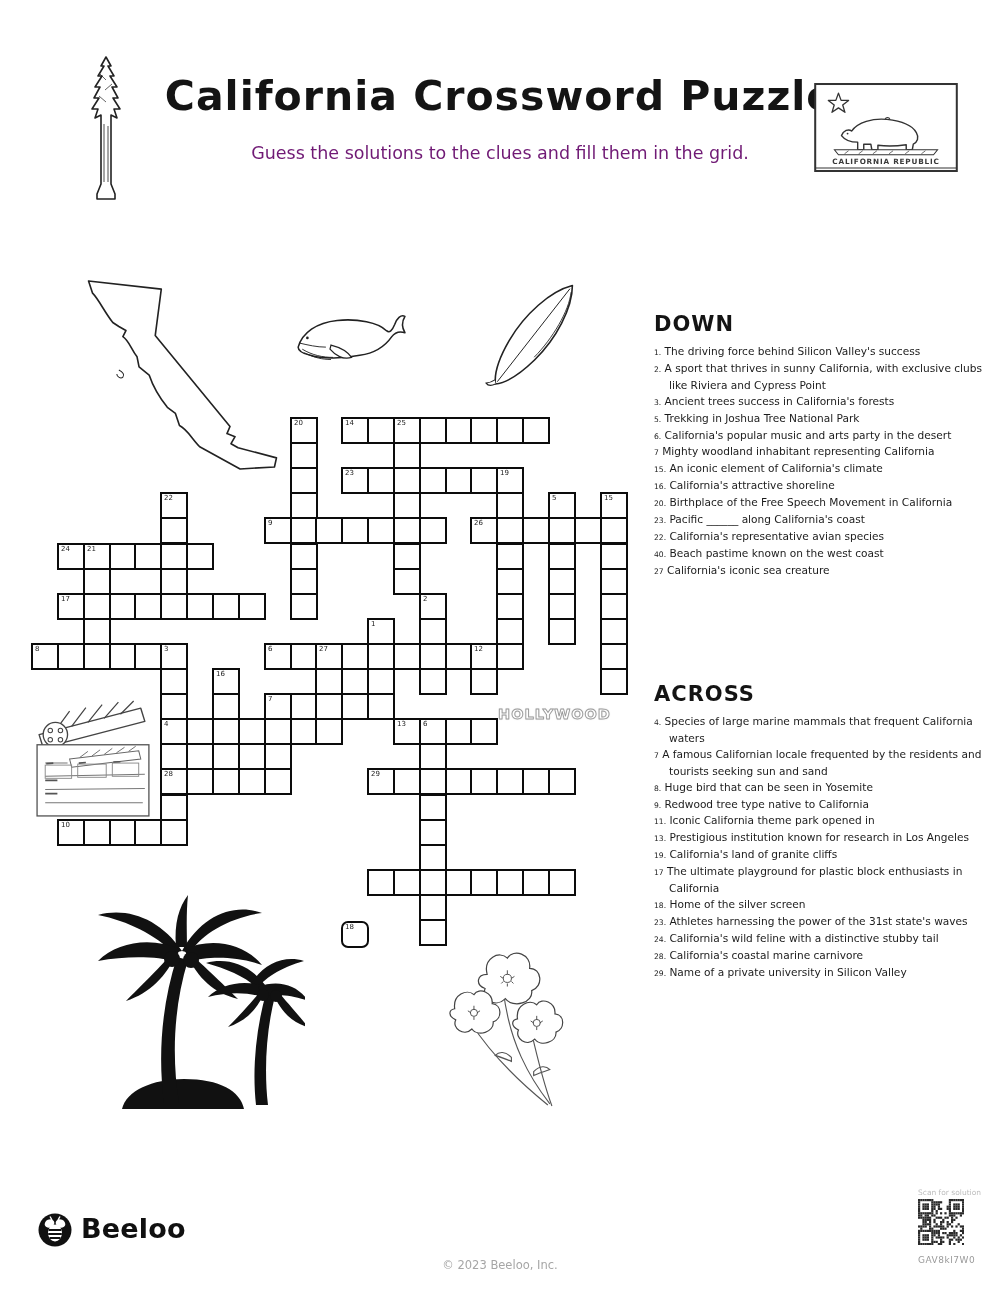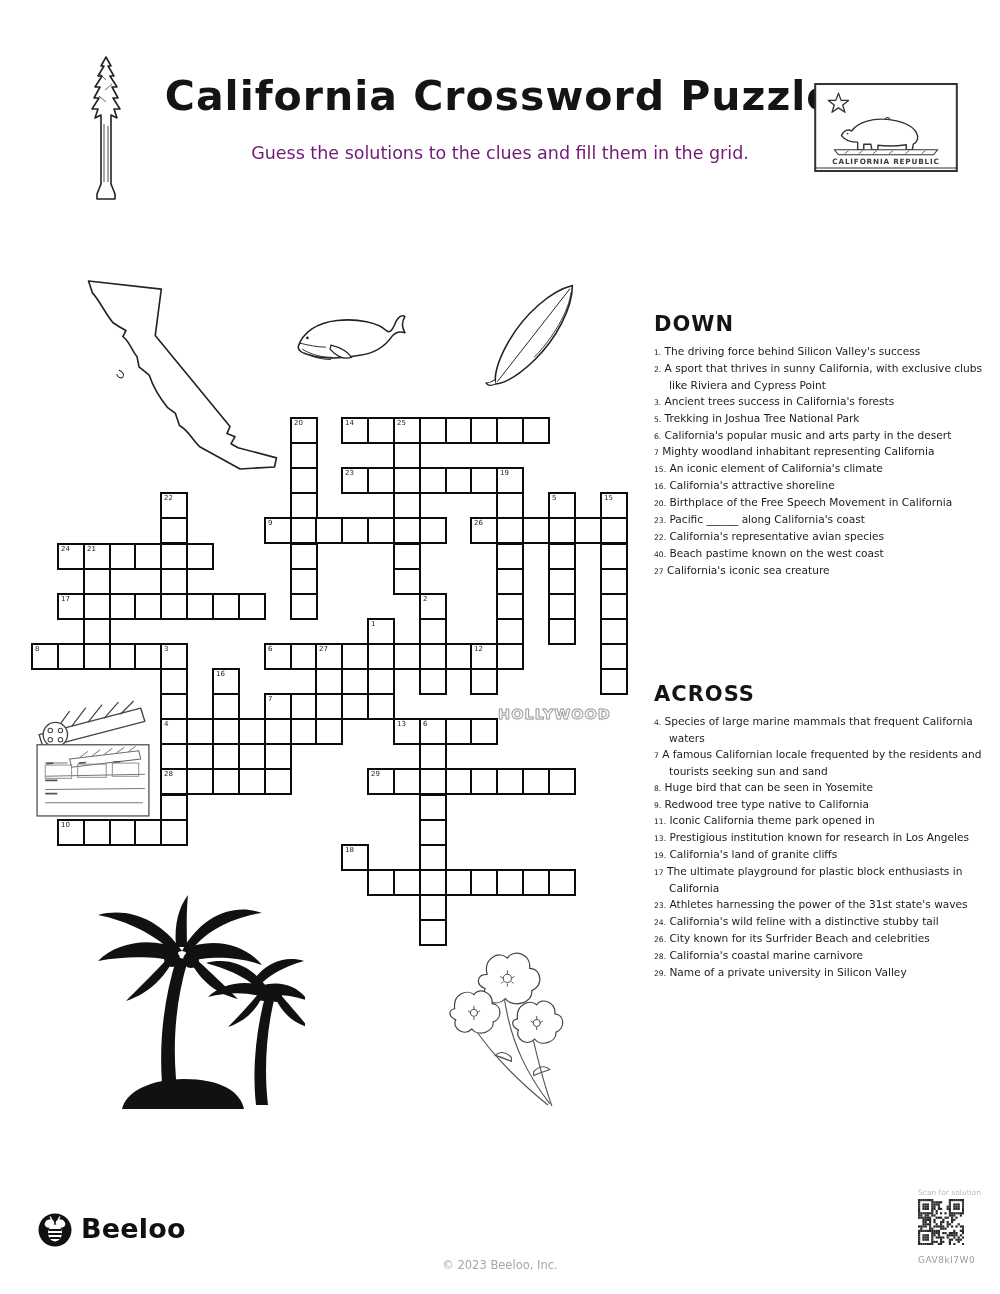--- a/index.html
+++ b/index.html
@@ -294,21 +294,21 @@
       <div class="cell" style="left: 419px; top: 794px;"></div>
       <div class="cell" style="left: 57px; top: 819px;">
         <span class="cnum">10</span>
       </div>
       <div class="cell" style="left: 83px; top: 819px;"></div>
       <div class="cell" style="left: 109px; top: 819px;"></div>
       <div class="cell" style="left: 134px; top: 819px;"></div>
       <div class="cell" style="left: 160px; top: 819px;"></div>
       <div class="cell" style="left: 419px; top: 819px;"></div>
       <div class="cell" style="left: 419px; top: 844px;"></div>
-      <div class="cell" style="left: 341px; top: 844px;">
+      <div class="cell" style="left: 341px; top: 921px; border-radius: 7px;">
         <span class="cnum">18</span>
       </div>
       <div class="cell" style="left: 367px; top: 869px;"></div>
       <div class="cell" style="left: 393px; top: 869px;"></div>
       <div class="cell" style="left: 419px; top: 869px;"></div>
       <div class="cell" style="left: 445px; top: 869px;"></div>
       <div class="cell" style="left: 470px; top: 869px;"></div>
       <div class="cell" style="left: 496px; top: 869px;"></div>
       <div class="cell" style="left: 522px; top: 869px;"></div>
       <div class="cell" style="left: 548px; top: 869px;"></div>
@@ -412,23 +412,23 @@
   <div class="abs clue-head" style="left:654px;top:682px;">ACROSS</div>
   <div class="abs clue-list" style="left:654px;top:714px;" id="across-clues">
       <div class="clue"><span class="cnum-t">4.</span><span> Species of large marine mammals that frequent California waters</span></div>
       <div class="clue"><span class="cnum-t">7</span><span> A famous Californian locale frequented by the residents and tourists seeking sun and sand</span></div>
       <div class="clue"><span class="cnum-t">8.</span><span> Huge bird that can be seen in Yosemite</span></div>
       <div class="clue"><span class="cnum-t">9.</span><span> Redwood tree type native to California</span></div>
       <div class="clue"><span class="cnum-t">11.</span><span> Iconic California theme park opened in</span></div>
       <div class="clue"><span class="cnum-t">13.</span><span> Prestigious institution known for research in Los Angeles</span></div>
       <div class="clue"><span class="cnum-t">19.</span><span> California's land of granite cliffs</span></div>
       <div class="clue"><span class="cnum-t">17</span><span> The ultimate playground for plastic block enthusiasts in California</span></div>
+      <div class="clue"><span class="cnum-t">18.</span><span> Home of the silver screen</span></div>
       <div class="clue"><span class="cnum-t">23.</span><span> Athletes harnessing the power of the 31st state's waves</span></div>
       <div class="clue"><span class="cnum-t">24.</span><span> California's wild feline with a distinctive stubby tail</span></div>
-      <div class="clue"><span class="cnum-t">26.</span><span> City known for its Surfrider Beach and celebrities</span></div>
       <div class="clue"><span class="cnum-t">28.</span><span> California's coastal marine carnivore</span></div>
       <div class="clue"><span class="cnum-t">29.</span><span> Name of a private university in Silicon Valley</span></div>
     </div>
 
   <div class="abs" style="left:36px;top:1211px;">
     <svg width="38" height="38" viewBox="0 0 38 38">
       <circle cx="19" cy="19" r="16.5" fill="#111"></circle>
       <ellipse cx="13.5" cy="12.5" rx="5" ry="4" fill="#fff" transform="rotate(-25 13.5 12.5)"></ellipse>
       <ellipse cx="24.5" cy="12.5" rx="5" ry="4" fill="#fff" transform="rotate(25 24.5 12.5)"></ellipse>
       <ellipse cx="19" cy="22" rx="7" ry="8.5" fill="#fff"></ellipse>

